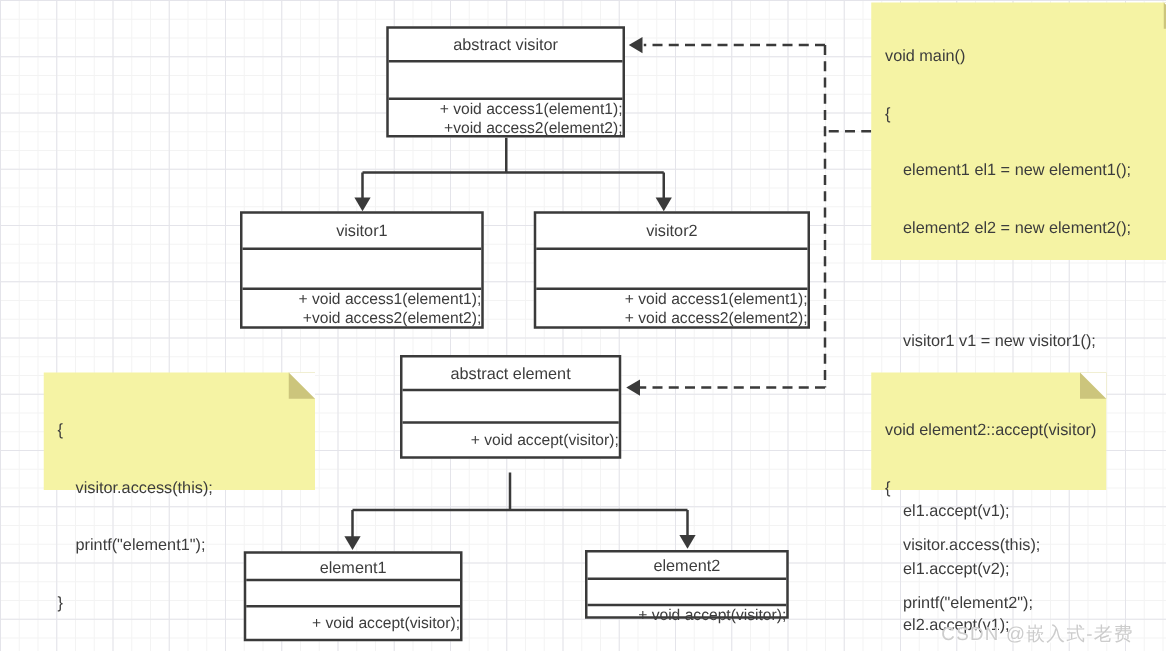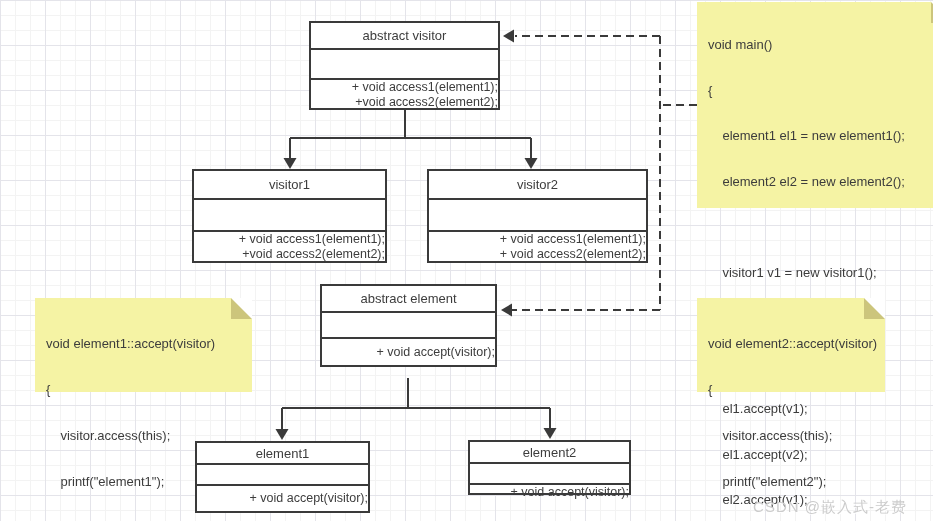--- a/index.html
+++ b/index.html
@@ -127,21 +127,20 @@
     <div class="note-line">    visitor v2 = new visitor2();</div>
     <div class="note-line"></div>
     <div class="note-line">    el1.accept(v1);</div>
     <div class="note-line">    el1.accept(v2);</div>
     <div class="note-line">    el2.accept(v1);</div>
     
     
   </div>
 
   <div class="note note-small" style="left:35px;top:298px;width:217px;height:94px;padding:8px 6px 0 11px">
-    <div class="note-line">void element1::accept(visitor)</div>
     <div class="note-line">{</div>
     <div class="note-line">    visitor.access(this);</div>
     <div class="note-line">    printf("element1");</div>
     <div class="note-line">}</div>
   </div>
 
   <div class="note note-small" style="left:697px;top:298px;width:188px;height:94px;padding:8px 6px 0 11px">
     <div class="note-line">void element2::accept(visitor)</div>
     <div class="note-line">{</div>
     <div class="note-line">    visitor.access(this);</div>

